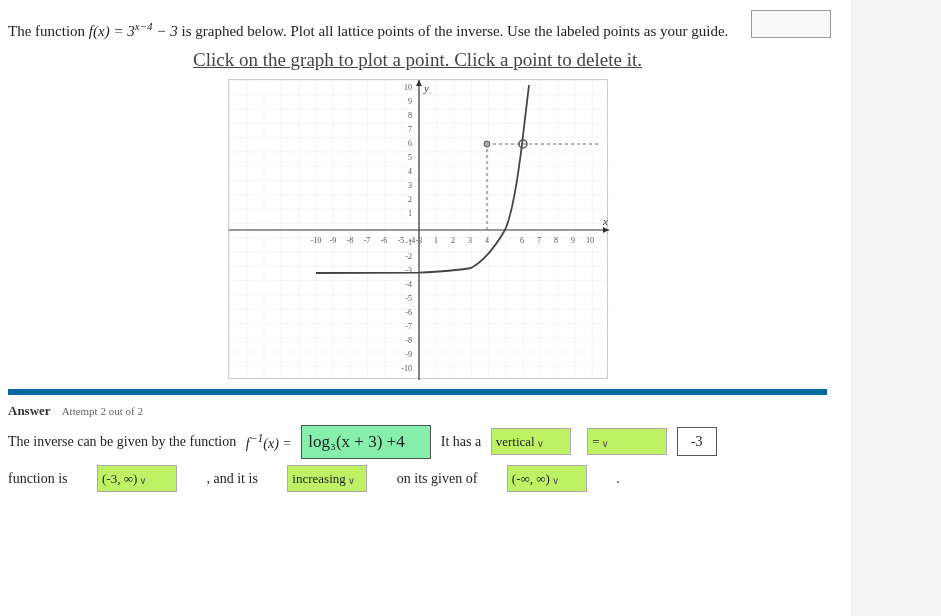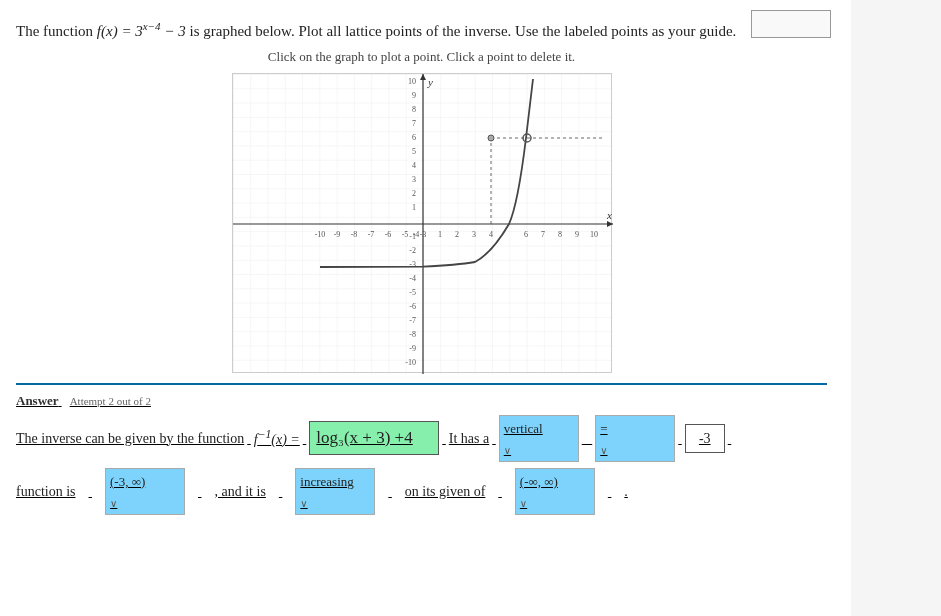--- a/index.html
+++ b/index.html
@@ -8,56 +8,56 @@
       background: #f5f5f5;
       width: 941px;
       min-height: 616px;
       position: relative;
       overflow: hidden;
     }
     .page {
       background: #fff;
       width: 851px;
       min-height: 616px;
-      padding: 18px 24px 12px 16px;
+      padding: 18px 24px 12px 8px;
       position: relative;
     }
     .problem-statement {
       font-size: 15px;
       color: #222;
       margin-bottom: 6px;
       line-height: 1.5;
     }
     .instruction {
-      font-size: 13px;
+      font-size: 19px;
       color: #444;
       text-align: center;
       margin-bottom: 8px;
+      text-decoration: underline;
     }
     .graph-area {
       display: flex;
       justify-content: center;
       margin-bottom: 10px;
     }
     .graph-container {
       position: relative;
       width: 380px;
       height: 300px;
       background: #fff;
       border: 1px solid #ccc;
     }
     .graph-svg {
       width: 380px;
       height: 300px;
     }
     .answer-section {
-      border-top: 2px solid #0369a1;
+      border-top: 6px solid #0369a1;
       padding-top: 8px;
       margin-top: 4px;
-      text-decoration: underline;
     }
     .answer-label {
       font-size: 13px;
       font-weight: bold;
       color: #333;
       margin-bottom: 6px;
     }
     .attempt-label {
       font-size: 11px;
       font-weight: normal;
@@ -87,30 +87,29 @@
       border: 1.5px solid #555;
       background: #86efac;
       padding: 1px 6px;
       font-size: 17px;
       font-family: 'Times New Roman', serif;
       min-width: 130px;
       display: inline-block;
     }
     .dropdown {
       border: 1px solid #aaa;
-      background: #7dd3fc;
+      background: #bef264;
       font-size: 13px;
       font-family: 'Times New Roman', serif;
       padding: 1px 4px;
       cursor: pointer;
       display: inline-flex;
-      align-items: flex-start;
+      align-items: flex-end;
       gap: 2px;
       min-width: 80px;
-      flex-direction: column;
     }
     .dropdown-arrow {
       font-size: 10px;
       color: #555;
     }
     .boxed-answer {
       border: 1.5px solid #555;
       background: #fff;
       padding: 1px 6px;
       font-size: 14px;

